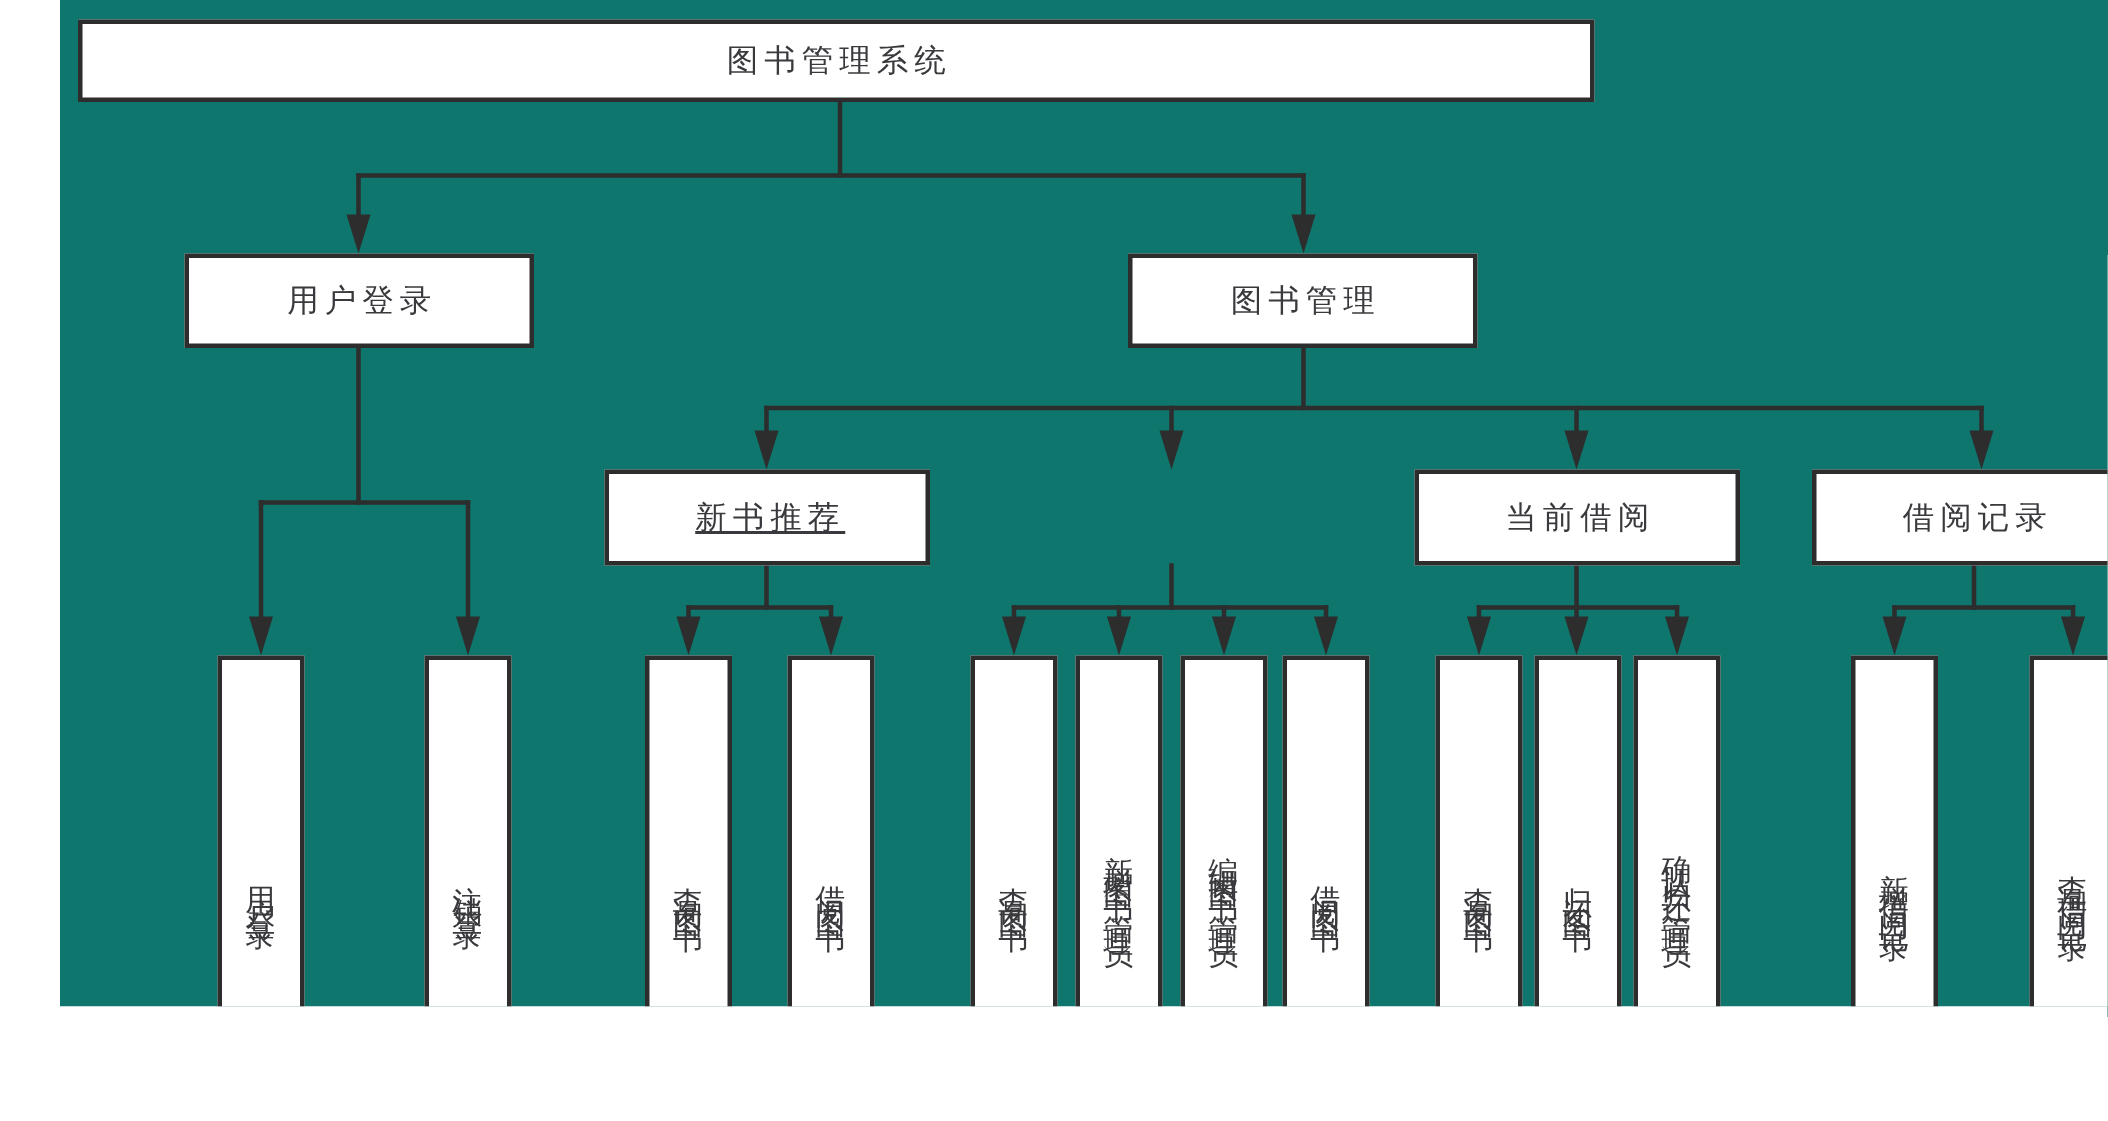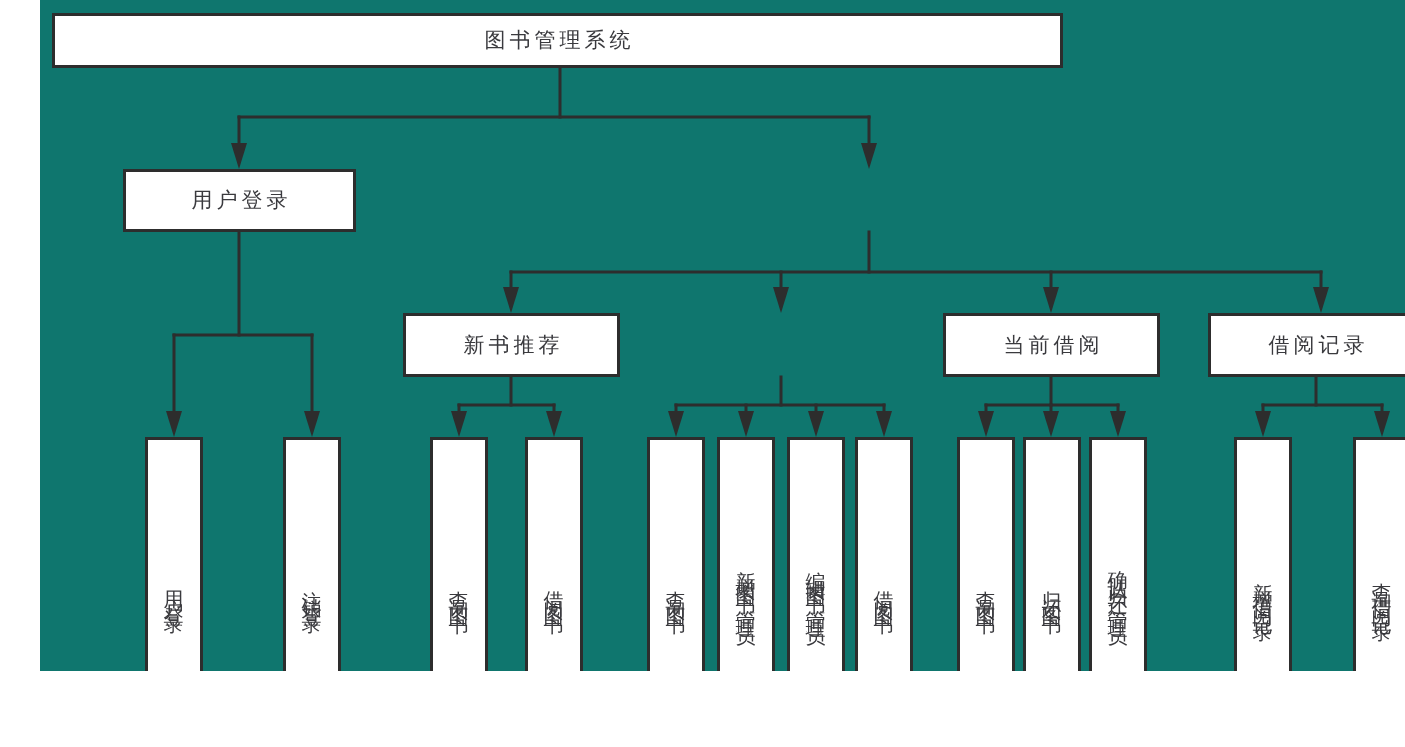--- a/index.html
+++ b/index.html
@@ -120,22 +120,23 @@
       <line x1="1223" y1="405" x2="1223" y2="414"></line>
       <polygon points="1215,411 1231,411 1223,437"></polygon>
       <line x1="1342" y1="405" x2="1342" y2="414"></line>
       <polygon points="1334,411 1350,411 1342,437"></polygon>
     </g>
   </svg>
 
   <div class="box h-box" style="left:12px;top:13px;width:1011px;height:55px;">图书管理系统</div>
 
   <div class="box h-box" style="left:83px;top:169px;width:233px;height:63px;">用户登录</div>
+  <div class="box h-box" style="left:712px;top:169px;width:233px;height:63px;">图书管理</div>
 
-  <div class="box h-box" style="left:363px;top:313px;width:217px;height:64px;">新书推荐</div>
+  <div class="box h-box" style="left:363px;top:313px;width:217px;height:64px;text-decoration:underline;">新书推荐</div>
   <div class="box h-box" style="left:903px;top:313px;width:217px;height:64px;">当前借阅</div>
   <div class="box h-box" style="left:1168px;top:313px;width:217px;height:64px;">借阅记录</div>
 
   <div class="box v-box" style="left:105px;top:437px;width:58px;height:300px;">用户登录</div>
   <div class="box v-box" style="left:243px;top:437px;width:58px;height:300px;">注销登录</div>
 
   <div class="box v-box" style="left:390px;top:437px;width:58px;height:300px;">查询图书</div>
   <div class="box v-box" style="left:485px;top:437px;width:58px;height:300px;">借阅图书</div>
 
   <div class="box v-box" style="left:607px;top:437px;width:58px;height:300px;">查询图书</div>

